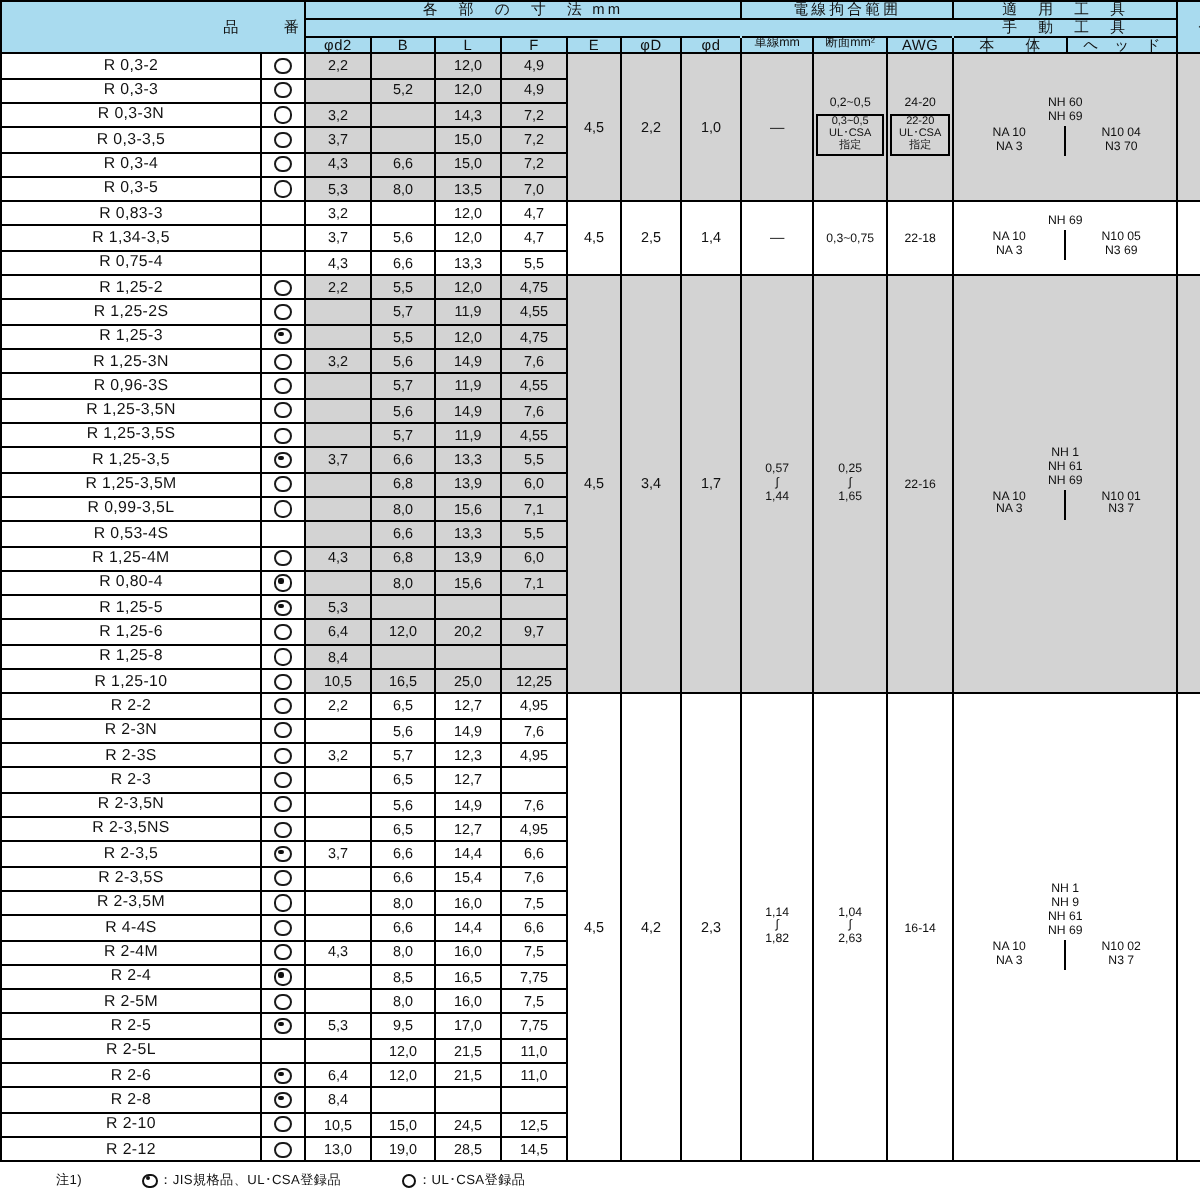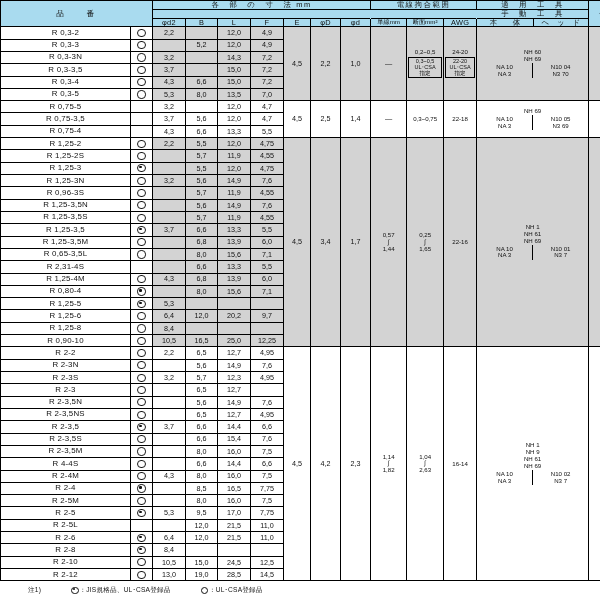--- a/index.html
+++ b/index.html
@@ -22,21 +22,21 @@
     border:0.7px solid #000;
     text-align:center;
     vertical-align:middle;
     padding:0;
     overflow:hidden;
     white-space:nowrap;
     font-weight:normal;
   }
   
   .hd{background:#a9dbef;font-size:7.4px;letter-spacing:0.3px;}
-  .hd.jp{font-size:7.6px;letter-spacing:2.5px;}
+  .hd.jp{font-size:7.6px;letter-spacing:2.5px;text-align:right;}
   .hd.sp{letter-spacing:1.6px;}
   .hd.small{font-size:6.2px;letter-spacing:0;}
 
   
   tr.r{height:12.32px;}
   td.pn{
     text-align:left;
     padding-left:8px;
     font-weight:bold;
     font-size:7.9px;
@@ -225,21 +225,21 @@
         </tr>
         <tr class="r">
           <td class="pn">R 0,3-5</td>
           <td class="mk"><span class="circ"></span></td>
           <td class="shade">5,3</td>
           <td class="shade">8,0</td>
           <td class="shade">13,5</td>
           <td class="shade">7,0</td>
         </tr>
         <tr class="r">
-          <td class="pn">R 0,75-5</td>
+          <td class="pn">R 0,83-3</td>
           <td class="mk"></td>
           <td class="plain">3,2</td>
           <td class="plain" style="border-top: none;"></td>
           <td class="plain">12,0</td>
           <td class="plain">4,7</td>
           <td class="plain" rowspan="3">4,5</td>
           <td class="plain" rowspan="3">2,5</td>
           <td class="plain" rowspan="3">1,4</td>
           <td class="plain" rowspan="3">—</td>
           <td class="plain" rowspan="3"><span class="tiny">0,3~0,75</span></td>
@@ -262,21 +262,21 @@
                 </div>
               </div>
             </div>
           </td>
           <td class="plain" rowspan="3">
             <span class="stack tiny">1,000</span>
             <span class="stack tiny">(100×10)</span>
           </td>
         </tr>
         <tr class="r">
-          <td class="pn">R 0,75-3,5</td>
+          <td class="pn">R 1,34-3,5</td>
           <td class="mk"></td>
           <td class="plain">3,7</td>
           <td class="plain">5,6</td>
           <td class="plain">12,0</td>
           <td class="plain">4,7</td>
         </tr>
         <tr class="r">
           <td class="pn">R 0,75-4</td>
           <td class="mk"></td>
           <td class="plain">4,3</td>
@@ -389,29 +389,29 @@
         </tr>
         <tr class="r">
           <td class="pn">R 1,25-3,5M</td>
           <td class="mk"><span class="circ"></span></td>
           <td class="shade" style="border-top: none;"></td>
           <td class="shade">6,8</td>
           <td class="shade">13,9</td>
           <td class="shade">6,0</td>
         </tr>
         <tr class="r">
-          <td class="pn">R 0,65-3,5L</td>
+          <td class="pn">R 0,99-3,5L</td>
           <td class="mk"><span class="circ"></span></td>
           <td class="shade" style="border-top: none;"></td>
           <td class="shade">8,0</td>
           <td class="shade">15,6</td>
           <td class="shade">7,1</td>
         </tr>
         <tr class="r">
-          <td class="pn">R 2,31-4S</td>
+          <td class="pn">R 0,53-4S</td>
           <td class="mk"></td>
           <td class="shade" style="border-top: none;"></td>
           <td class="shade">6,6</td>
           <td class="shade">13,3</td>
           <td class="shade">5,5</td>
         </tr>
         <tr class="r">
           <td class="pn">R 1,25-4M</td>
           <td class="mk"><span class="circ"></span></td>
           <td class="shade">4,3</td>
@@ -445,21 +445,21 @@
         </tr>
         <tr class="r">
           <td class="pn">R 1,25-8</td>
           <td class="mk"><span class="circ"></span></td>
           <td class="shade">8,4</td>
           <td class="shade" style="border-top: none;"></td>
           <td class="shade" style="border-top: none;"></td>
           <td class="shade" style="border-top: none;"></td>
         </tr>
         <tr class="r">
-          <td class="pn">R 0,90-10</td>
+          <td class="pn">R 1,25-10</td>
           <td class="mk"><span class="circ"></span></td>
           <td class="shade">10,5</td>
           <td class="shade">16,5</td>
           <td class="shade">25,0</td>
           <td class="shade">12,25</td>
         </tr>
         <tr class="r">
           <td class="pn">R 2-2</td>
           <td class="mk"><span class="circ"></span></td>
           <td class="plain">2,2</td>

